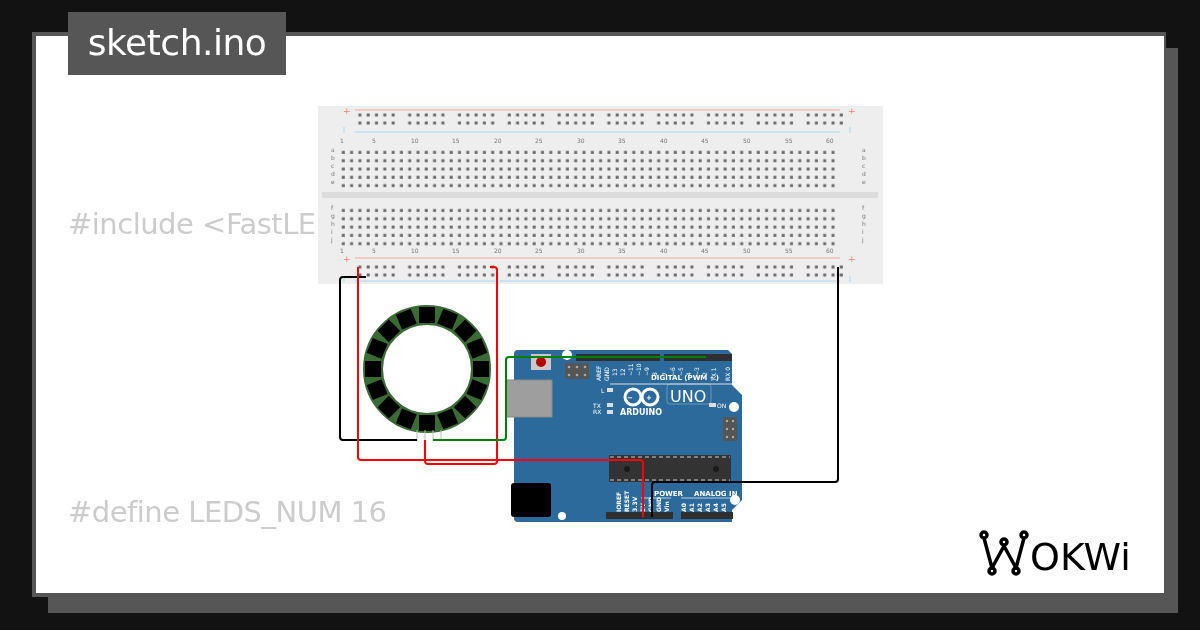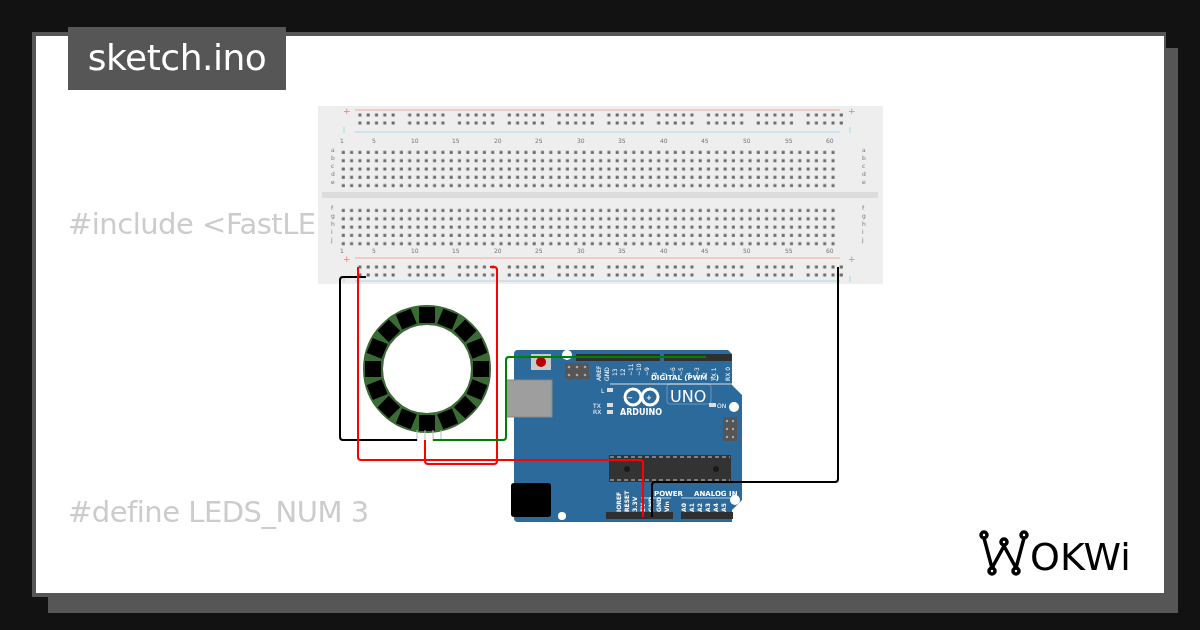--- a/index.html
+++ b/index.html
@@ -20,41 +20,41 @@
       position: absolute; left: 4px; top: 4px; width: 1128px; height: 557px;
       background: #ffffff; overflow: hidden;
     }
     .code {
       position: absolute; left: 32px; top: 68px; margin: 0;
       font-family: "DejaVu Sans", sans-serif; font-size: 29px; line-height: 48px;
       color: #cccccc; white-space: pre; letter-spacing: -0.5px;
     }
     .code .line { display: block; height: 48px; }
     .title-tab {
-      position: absolute; left: 68px; top: 27px; width: 218px; height: 63px;
+      position: absolute; left: 68px; top: 12px; width: 218px; height: 63px;
       background: #565656; color: #ffffff;
       font-family: "DejaVu Sans", sans-serif; font-size: 36px; line-height: 62px;
       text-align: center; letter-spacing: -0.5px;
     }
     .circuit { position: absolute; left: 0; top: 0; width: 1200px; height: 630px; pointer-events: none; }
     .circuit * { pointer-events: auto; }
     .logo {
       position: absolute; left: 978px; top: 526px; width: 172px; height: 50px;
     }
   </style>
 </head>
 <body>
 
 <div class="shadow"></div>
 <div class="panel">
   <div class="panel-inner">
     <div class="code">
       <span class="line">#include &lt;FastLED.h&gt;</span>
       <span class="line"></span>
-      <span class="line">#define LEDS_NUM 3</span>
+      <span class="line">#define LEDS_NUM 16</span>
       
       
       
       
       
       
       
       
     </div>
   </div>

